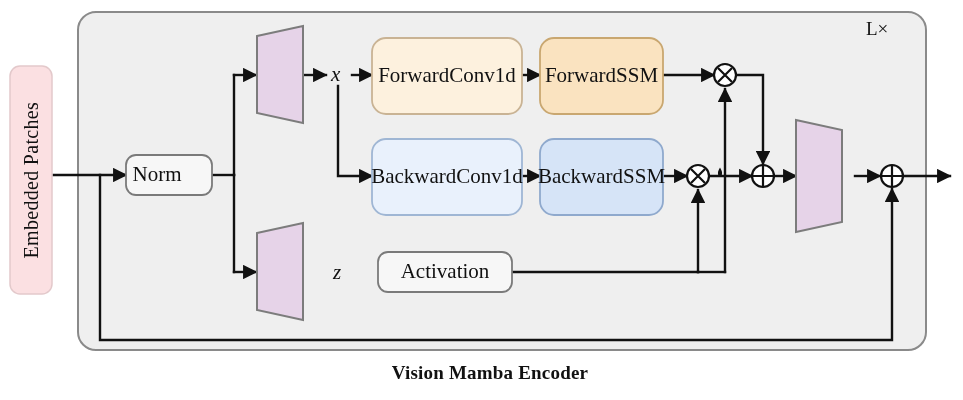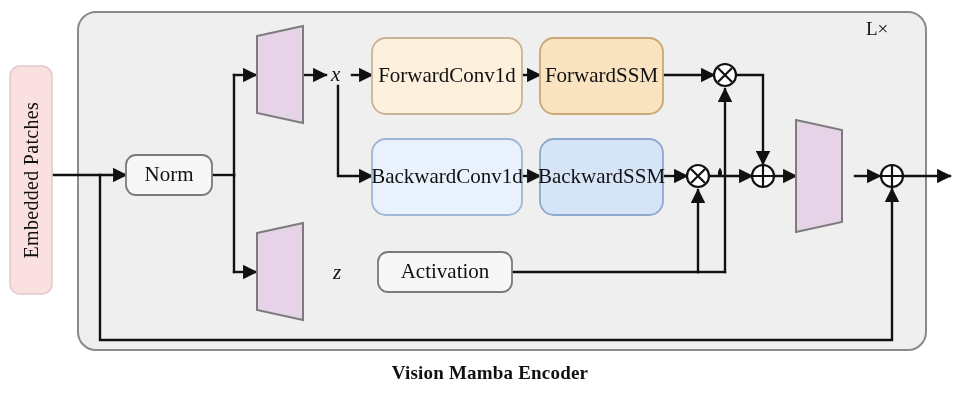--- a/index.html
+++ b/index.html
@@ -125,21 +125,21 @@
     <g>
       <circle cx="892" cy="176" r="11" fill="#ffffff" stroke="#111111" stroke-width="2.2"></circle>
       <path d="M881,176 L903,176 M892,165 L892,187" stroke="#111111" stroke-width="2.2"></path>
     </g>
   </svg>
 
   <div class="vlabel">
     <i>Embedded Patches</i>
   </div>
 
-  <div class="blk-txt" style="left:126px;top:155px;width:86px;height:40px;">
+  <div class="blk-txt" style="left:114px;top:155px;width:86px;height:40px;">
     <span>Norm</span>
   </div>
 
   <div class="blk-txt" style="left:372px;top:38px;width:150px;height:76px;">
     <span>Forward</span>
     <span>Conv1d</span>
   </div>
 
   <div class="blk-txt" style="left:540px;top:38px;width:123px;height:76px;">
     <span>Forward</span>

